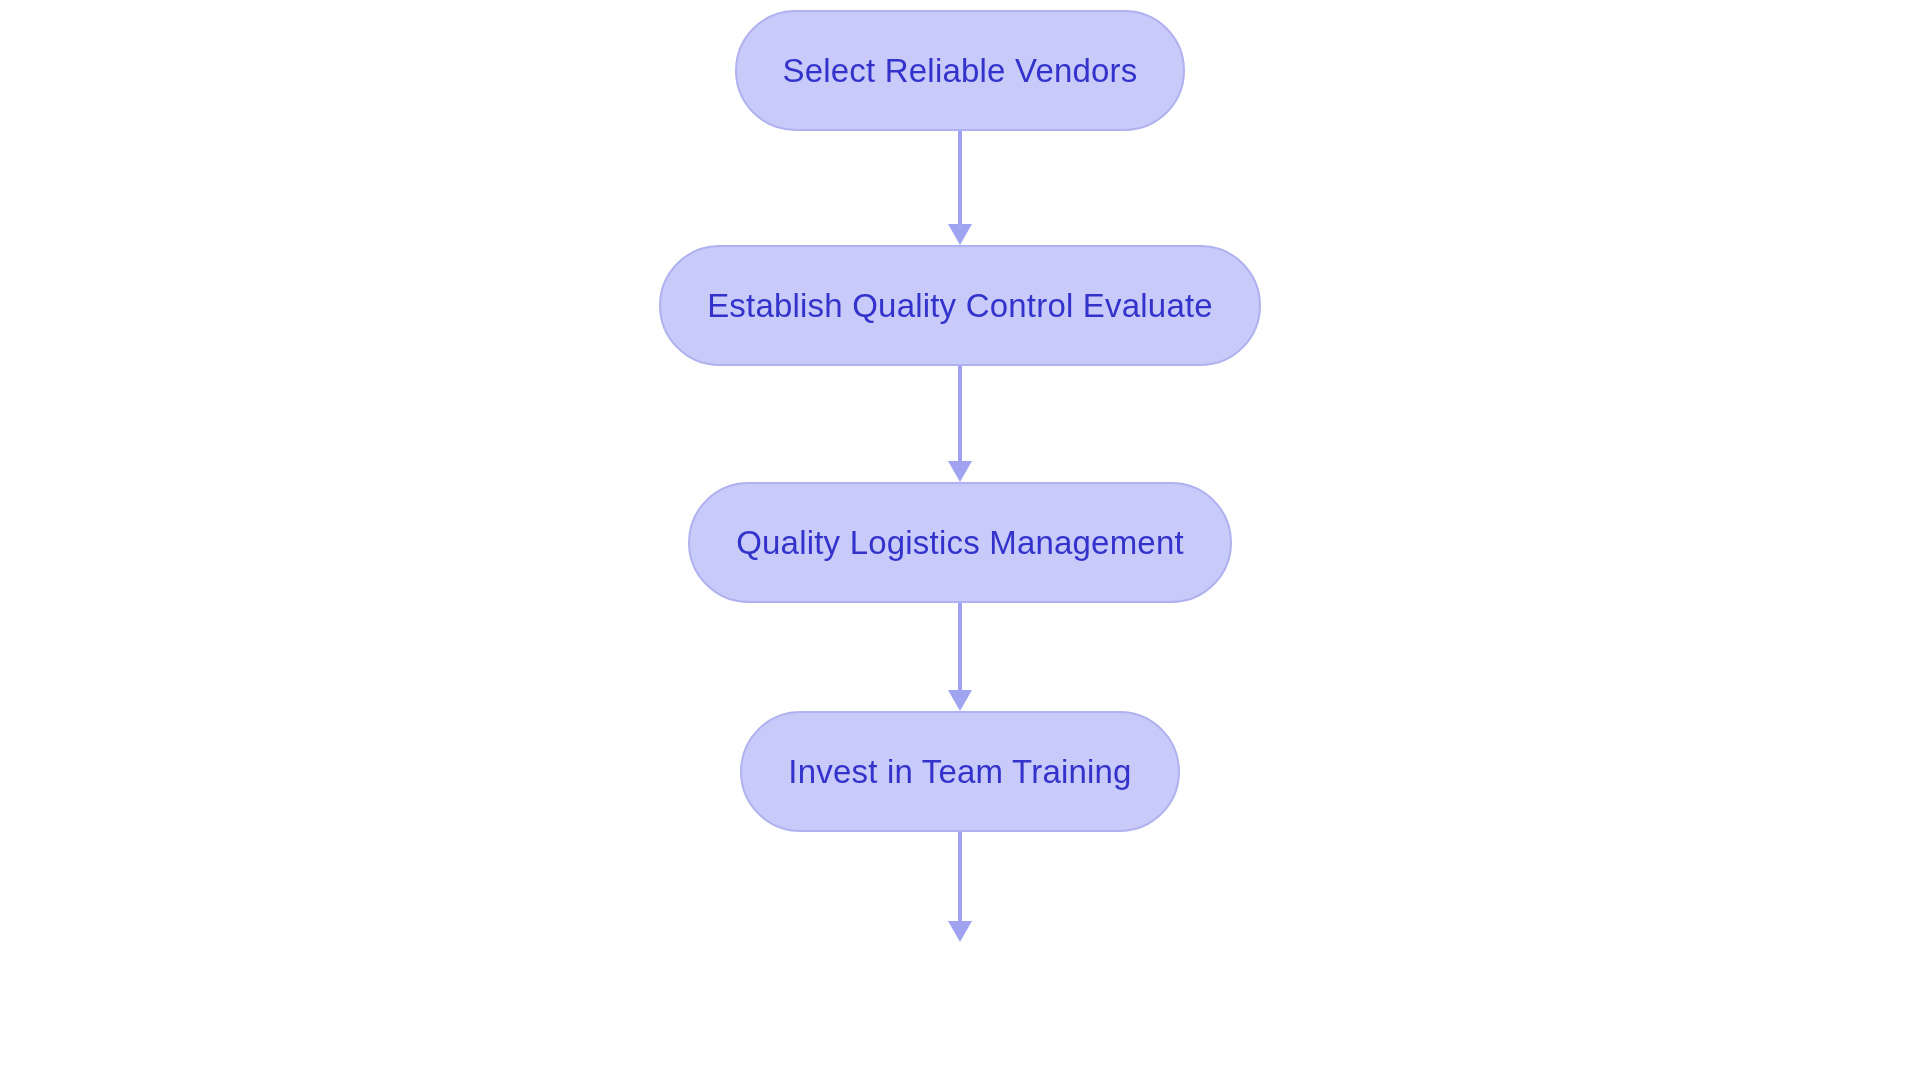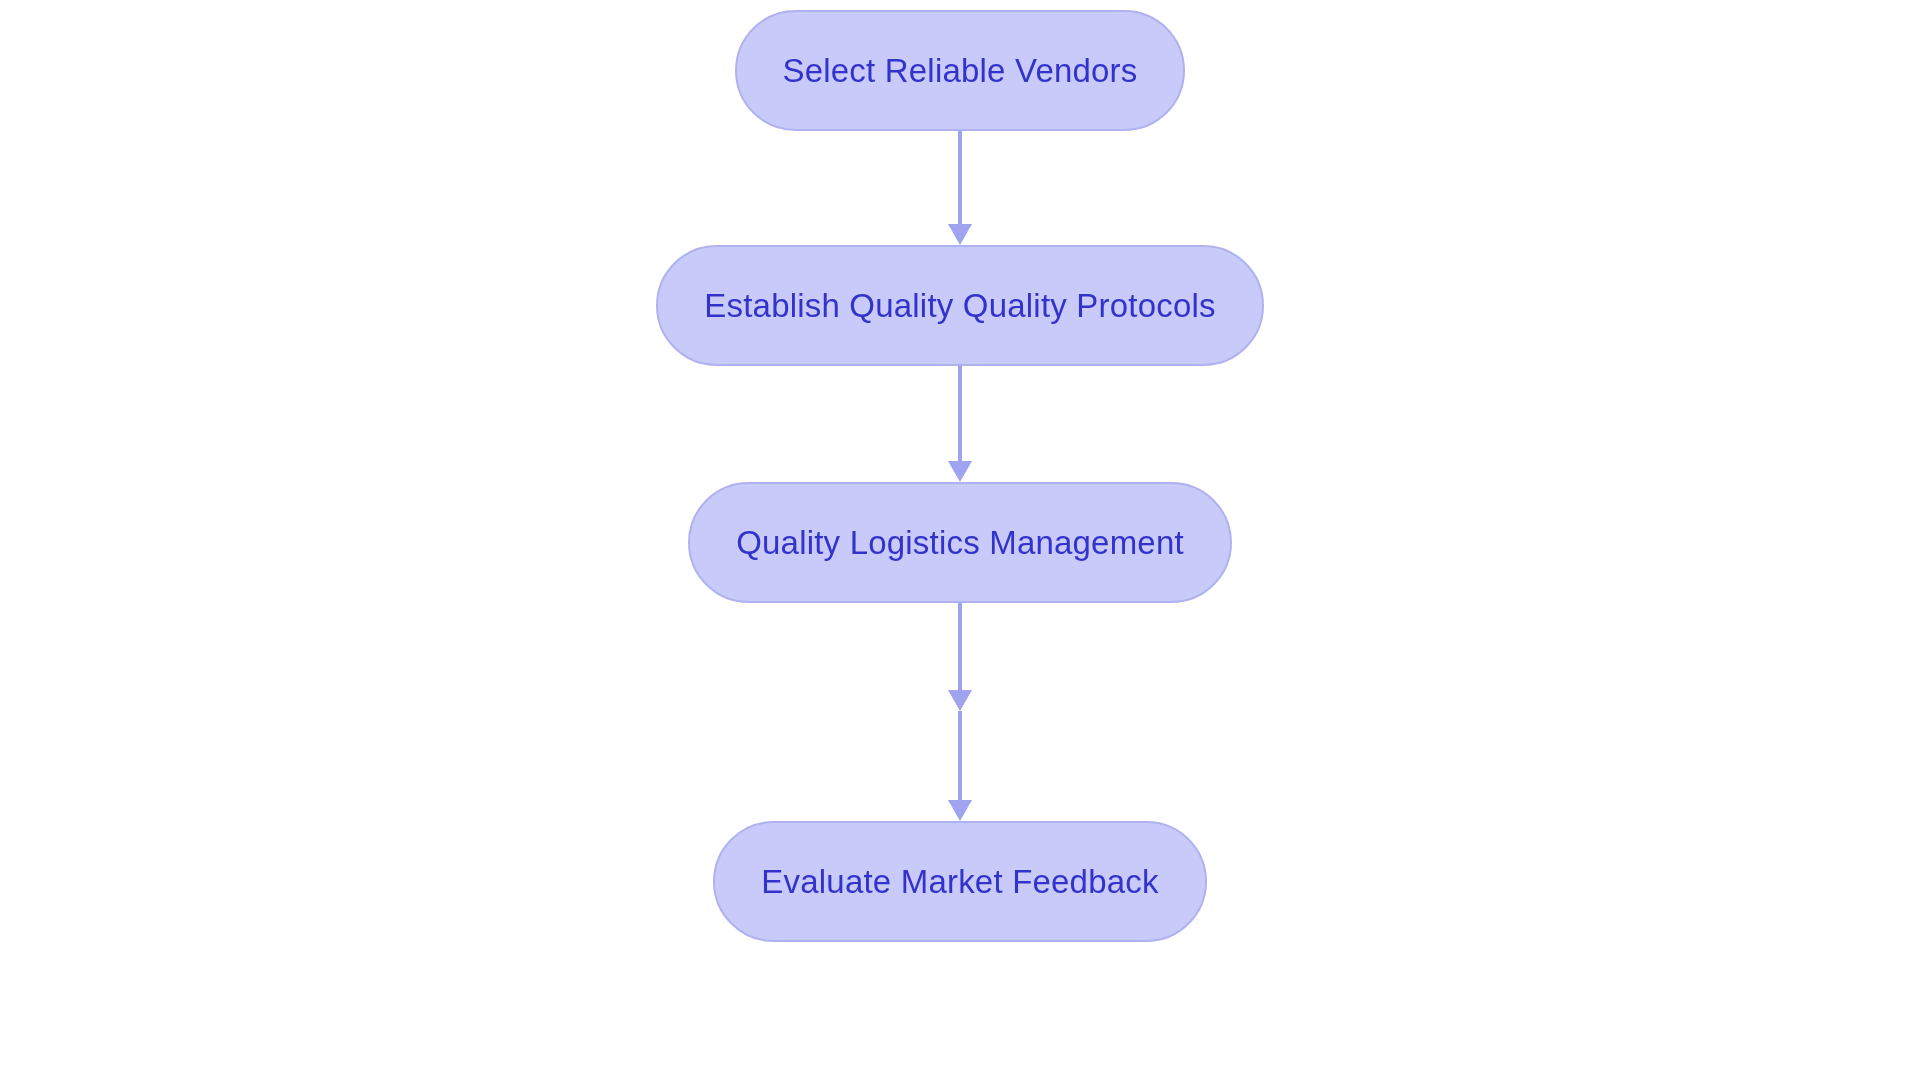--- a/index.html
+++ b/index.html
@@ -110,41 +110,41 @@
     <div class="flow-node node-w-1">
       <span class="node-label">Select Reliable Vendors</span>
     </div>
 
     <div class="flow-connector conn-h-1">
       <div class="conn-line"></div>
       <div class="conn-head"></div>
     </div>
 
     <div class="flow-node node-w-2">
-      <span class="node-label">Establish Quality Quality Protocols</span>
+      <span class="node-label">Establish Quality Control Evaluate</span>
     </div>
 
     <div class="flow-connector conn-h-2">
       <div class="conn-line"></div>
       <div class="conn-head"></div>
     </div>
 
     <div class="flow-node node-w-3">
       <span class="node-label">Quality Logistics Management</span>
     </div>
 
     <div class="flow-connector conn-h-3">
       <div class="conn-line"></div>
       <div class="conn-head"></div>
     </div>
 
+    <div class="flow-node node-w-4">
+      <span class="node-label">Invest in Team Training</span>
+    </div>
 
     <div class="flow-connector conn-h-4">
       <div class="conn-line"></div>
       <div class="conn-head"></div>
     </div>
 
-    <div class="flow-node node-w-5">
-      <span class="node-label">Evaluate Market Feedback</span>
-    </div>
 
   </div>
 </div>
 
 </body></html>

